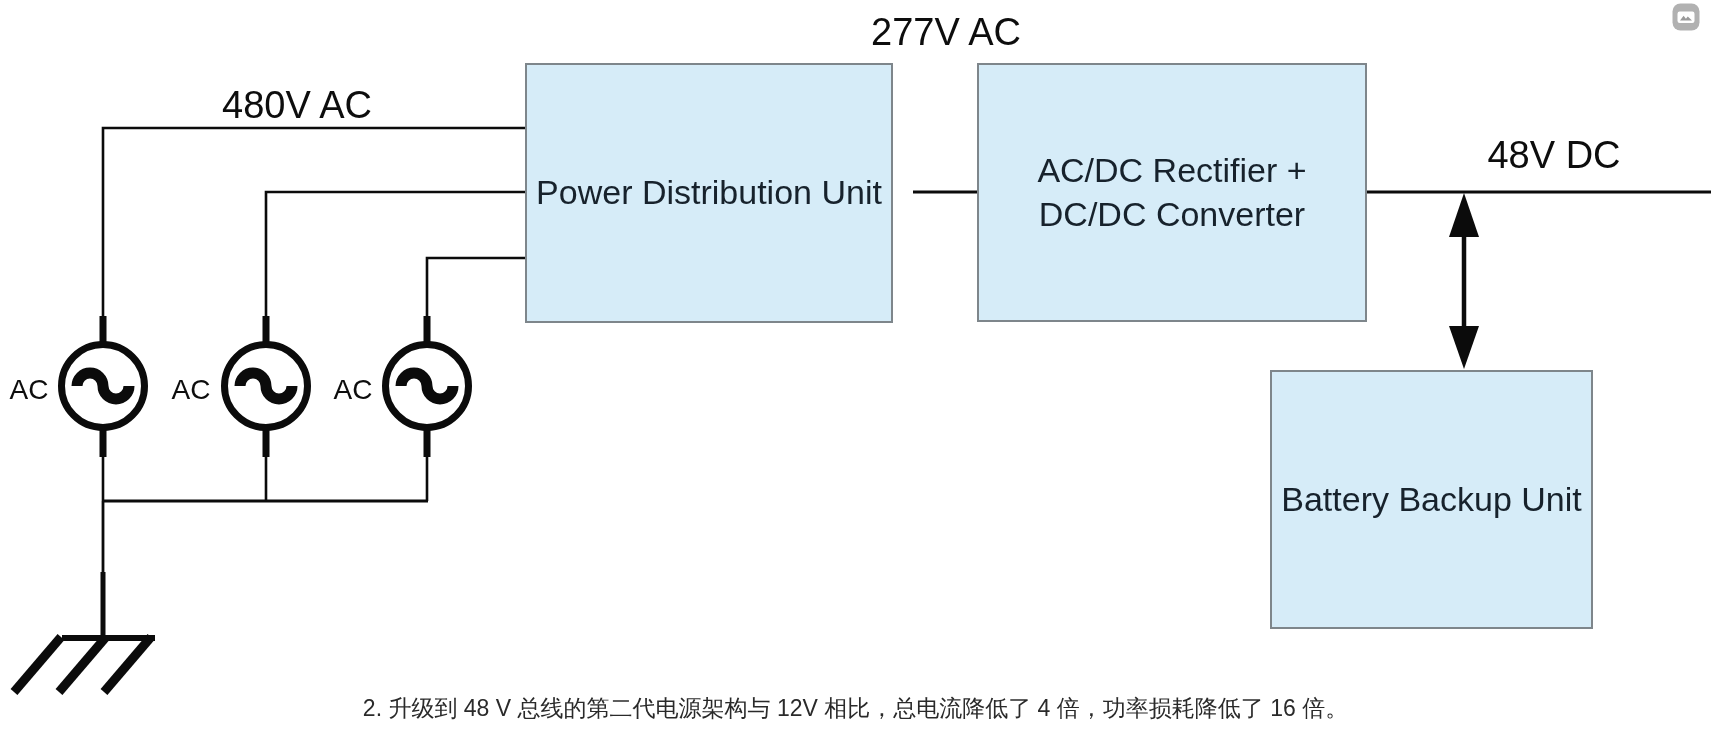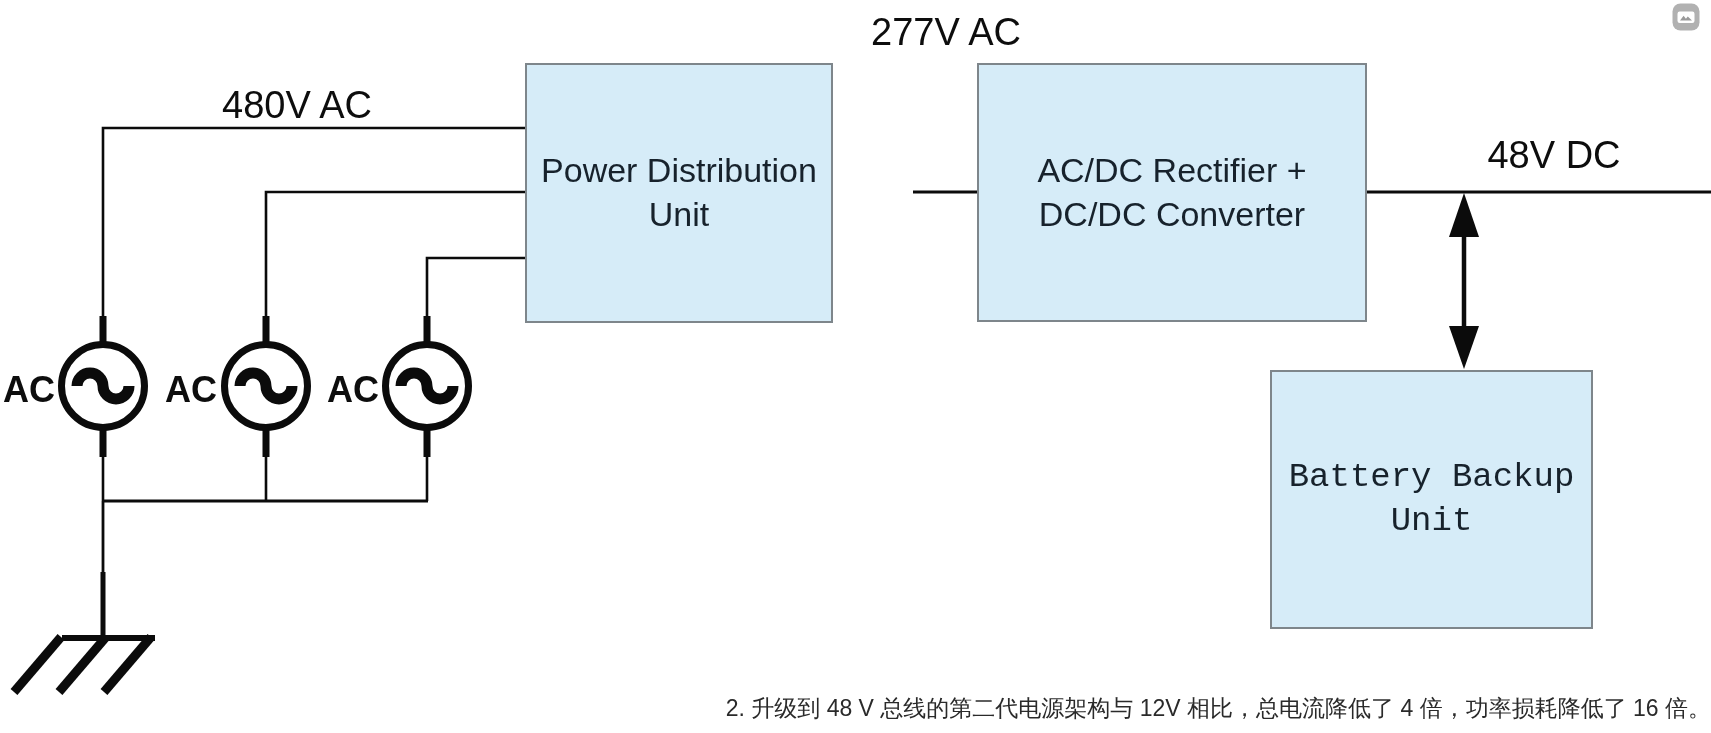--- a/index.html
+++ b/index.html
@@ -5,37 +5,37 @@
   html,body{margin:0;padding:0;background:#ffffff;}
   body{width:1711px;height:733px;position:relative;overflow:hidden;
        font-family:"Liberation Sans", sans-serif;}
   .stage{position:absolute;left:0;top:0;width:1711px;height:733px;}
   svg.layer{position:absolute;left:0;top:0;width:1711px;height:733px;}
 
   .block{position:absolute;background:#d6ecf8;border:2px solid #7e868b;
          display:flex;align-items:center;justify-content:center;text-align:center;
          color:#17222c;font-size:34px;line-height:1.28;box-sizing:border-box;
          padding:0 9px;}
-  .block-pdu{left:525px;top:63px;width:308px;height:260px;}
+  .block-pdu{left:525px;top:63px;width:368px;height:260px;}
   .block-rect{left:977px;top:63px;width:390px;height:259px;text-align:center;}
-  .block-batt{left:1270px;top:370px;width:323px;height:259px;font-family:Liberation Mono, monospace;}
+  .block-batt{left:1270px;top:370px;width:323px;height:259px;}
 
   .bus-label{position:absolute;font-size:38px;color:#0d0d0d;white-space:nowrap;
              transform:translateX(-50%);line-height:1;text-align:right;}
   .lbl-480{left:297px;top:86px;}
   .lbl-277{left:946px;top:13px;}
   .lbl-48{left:1554px;top:136px;}
 
-  .ac-label{position:absolute;font-size:36px;color:#0d0d0d;line-height:1;
-            transform:translate(-50%,-50%);font-weight:bold;}
+  .ac-label{position:absolute;font-size:28px;color:#0d0d0d;line-height:1;
+            transform:translate(-50%,-50%);}
   .ac-1{left:29px;top:390px;}
   .ac-2{left:191px;top:390px;}
   .ac-3{left:353px;top:390px;}
 
-  .caption{position:absolute;left:0;right:0;top:693px;text-align:right;
+  .caption{position:absolute;left:0;right:0;top:693px;text-align:center;
            font-size:23px;color:#2a2a2a;line-height:30px;}
 
   .badge{position:absolute;left:1672px;top:3px;width:28px;height:28px;}
 </style>
 </head>
 <body>
 
 <div class="stage">
 
   <svg class="layer" viewBox="0 0 1711 733">

